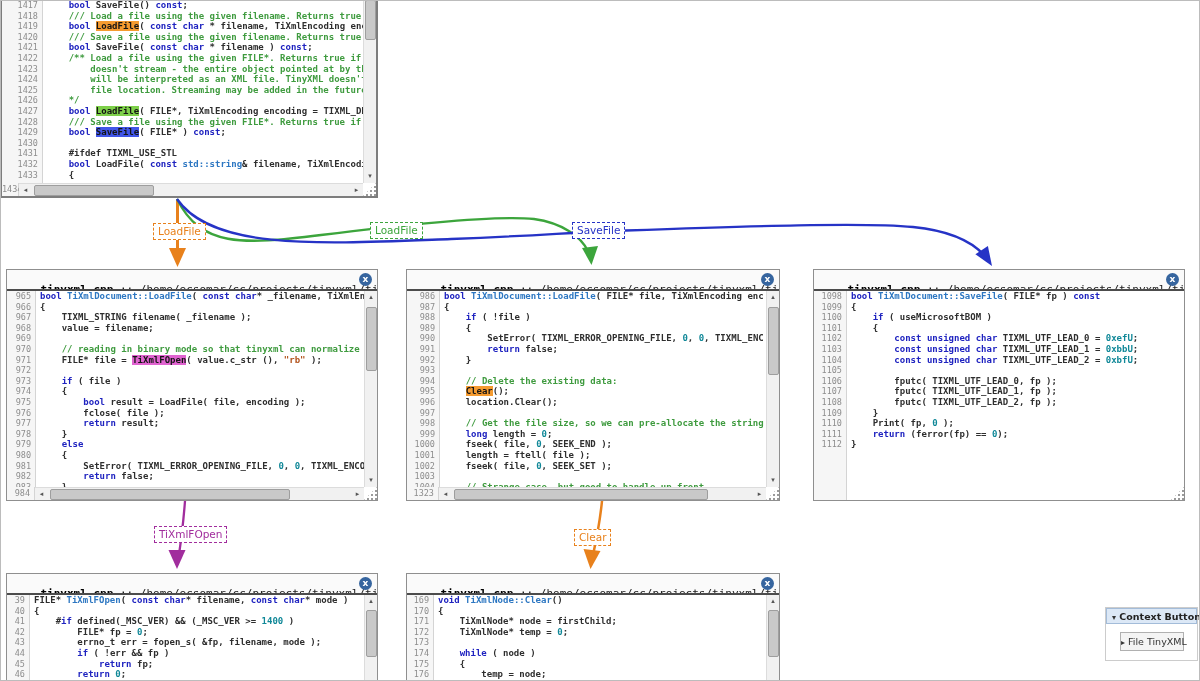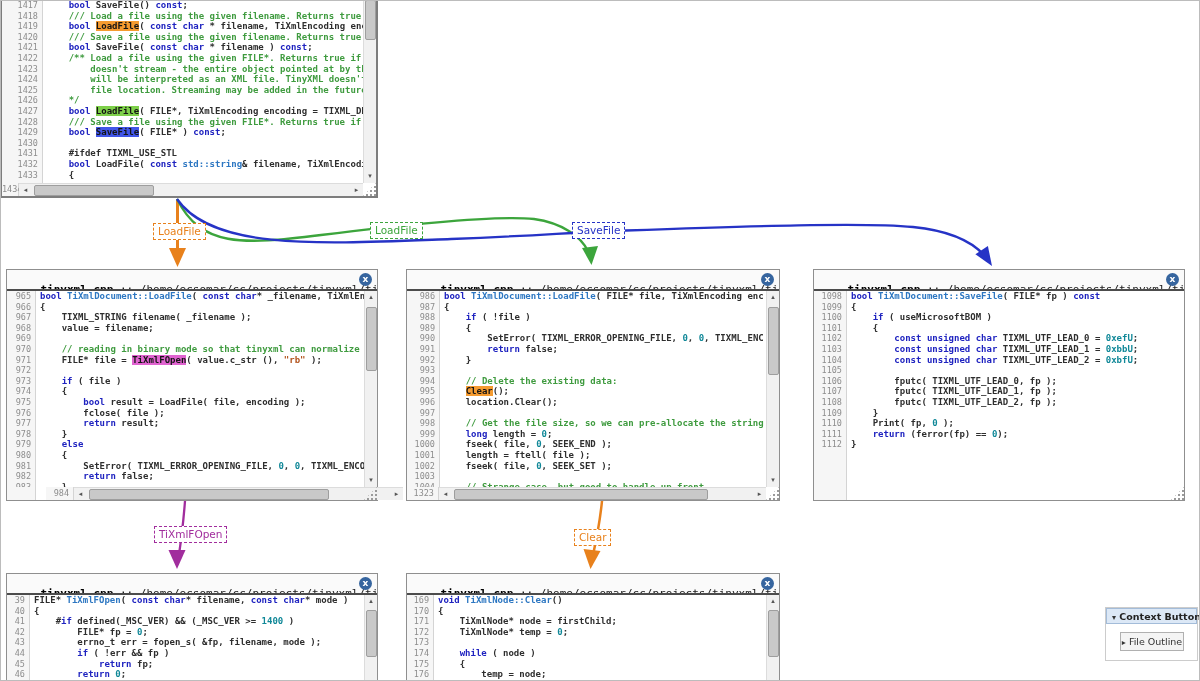--- a/index.html
+++ b/index.html
@@ -98,21 +98,21 @@
     <span class="ph-file">tinyxml.cpp</span><span> :: </span><span>/home/ecsomar/cc/projects/tinyxml/tinyxml.cpp</span>
     <span class="close-btn">x</span>
   </div>
   <div class="gbg" style="--gw:28px;top:21px;bottom:0;"></div>
   <div class="lines" style="--gw:28px;left:0;top:21px;width:357px;height:196px;"><div class="row"><span class="ln">965</span><span class="cd"><span class="c-kw">bool</span> <span class="c-fn">TiXmlDocument::LoadFile</span>( <span class="c-kw">const</span> <span class="c-kw">char</span>* _filename, TiXmlEn</span></div><div class="row"><span class="ln">966</span><span class="cd">{</span></div><div class="row"><span class="ln">967</span><span class="cd">    TIXML_STRING filename( _filename );</span></div><div class="row"><span class="ln">968</span><span class="cd">    value = filename;</span></div><div class="row"><span class="ln">969</span><span class="cd"></span></div><div class="row"><span class="ln">970</span><span class="cd">    <span class="c-com">// reading in binary mode so that tinyxml can normalize</span></span></div><div class="row"><span class="ln">971</span><span class="cd">    FILE* file = <span class="tok-hl" style="background:#e063d0">TiXmlFOpen</span>( value.c_str (), <span class="c-str">"rb"</span> );</span></div><div class="row"><span class="ln">972</span><span class="cd"></span></div><div class="row"><span class="ln">973</span><span class="cd">    <span class="c-kw">if</span> ( file )</span></div><div class="row"><span class="ln">974</span><span class="cd">    {</span></div><div class="row"><span class="ln">975</span><span class="cd">        <span class="c-kw">bool</span> result = LoadFile( file, encoding );</span></div><div class="row"><span class="ln">976</span><span class="cd">        fclose( file );</span></div><div class="row"><span class="ln">977</span><span class="cd">        <span class="c-kw">return</span> result;</span></div><div class="row"><span class="ln">978</span><span class="cd">    }</span></div><div class="row"><span class="ln">979</span><span class="cd">    <span class="c-kw">else</span></span></div><div class="row"><span class="ln">980</span><span class="cd">    {</span></div><div class="row"><span class="ln">981</span><span class="cd">        SetError( TIXML_ERROR_OPENING_FILE, <span class="c-num">0</span>, <span class="c-num">0</span>, TIXML_ENCO</span></div><div class="row"><span class="ln">982</span><span class="cd">        <span class="c-kw">return</span> false;</span></div><div class="row"><span class="ln">983</span><span class="cd">    }</span></div></div>
   <div class="vsb" style="top:21px;height:196px;">
     <div class="sbtn" style="top:0;">▴</div>
     <div class="vthumb" style="top:16px;height:62px;"></div>
     <div class="sbtn" style="bottom:0;">▾</div>
   </div>
-  <div class="hsbrow" style="width:357px;margin-left:39px;">
+  <div class="hsbrow" style="width:357px;">
     <div class="lncell" style="width:28px;">984</div>
     <div class="hbtn">◂</div>
     <div class="htrack">
       <div class="hthumb" style="left:2px;width:238px;"></div>
     </div>
     <div class="hbtn">▸</div>
   </div>
   <div class="grip"></div>
 </div>
 
@@ -194,14 +194,14 @@
 </svg>
 
 <div class="arrow-label" style="left: 152px; top: 222px; color: rgb(232, 129, 28); border-color: rgb(232, 129, 28);">LoadFile</div>
 <div class="arrow-label" style="left: 369px; top: 221px; color: rgb(60, 165, 60); border-color: rgb(60, 165, 60);">LoadFile</div>
 <div class="arrow-label" style="left: 571px; top: 221px; color: rgb(38, 51, 198); border-color: rgb(38, 51, 198);">SaveFile</div>
 <div class="arrow-label" style="left: 153px; top: 525px; color: rgb(161, 45, 157); border-color: rgb(161, 45, 157);">TiXmlFOpen</div>
 <div class="arrow-label" style="left: 573px; top: 528px; color: rgb(232, 129, 28); border-color: rgb(232, 129, 28);">Clear</div>
 
 <div class="ctx-box">
   <div class="ctx-header"><span class="ctx-tri">▾</span> <span>Context Buttons</span></div>
-  <div class="file-outline-btn"><span class="ctx-tri">▸</span> <span>File Outline</span></div>
+  <div class="file-outline-btn"><span class="ctx-tri">▸</span> <span>File TinyXML</span></div>
 </div>
 
 </body></html>

